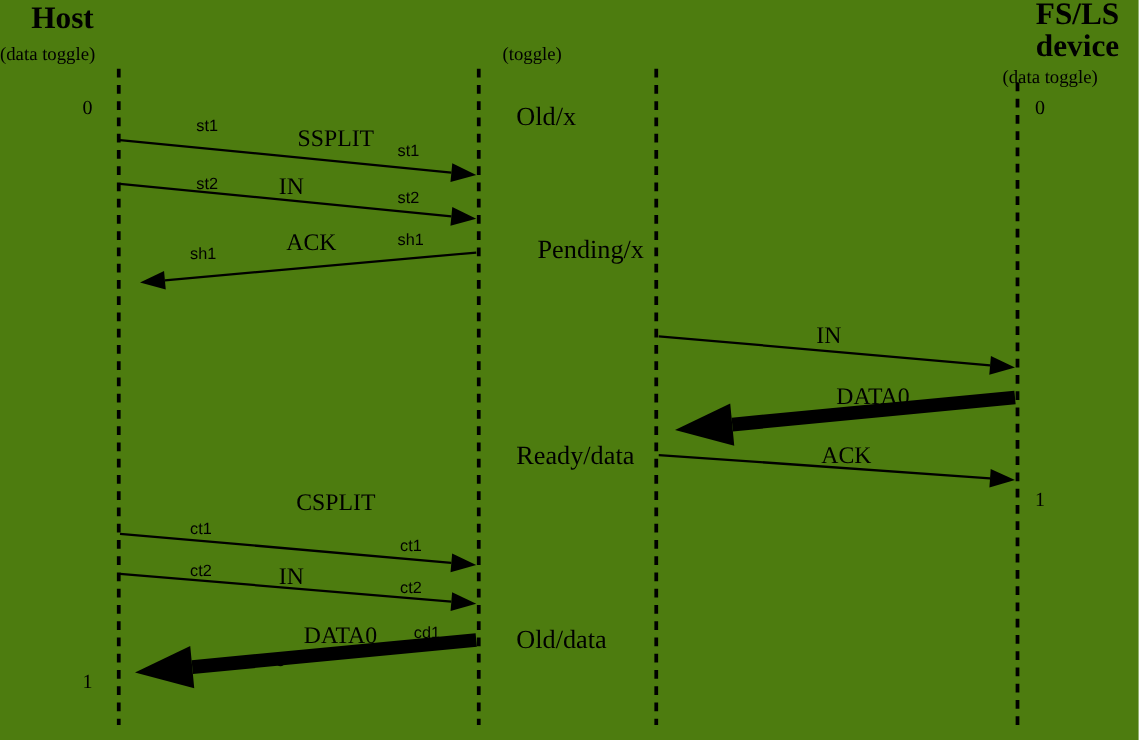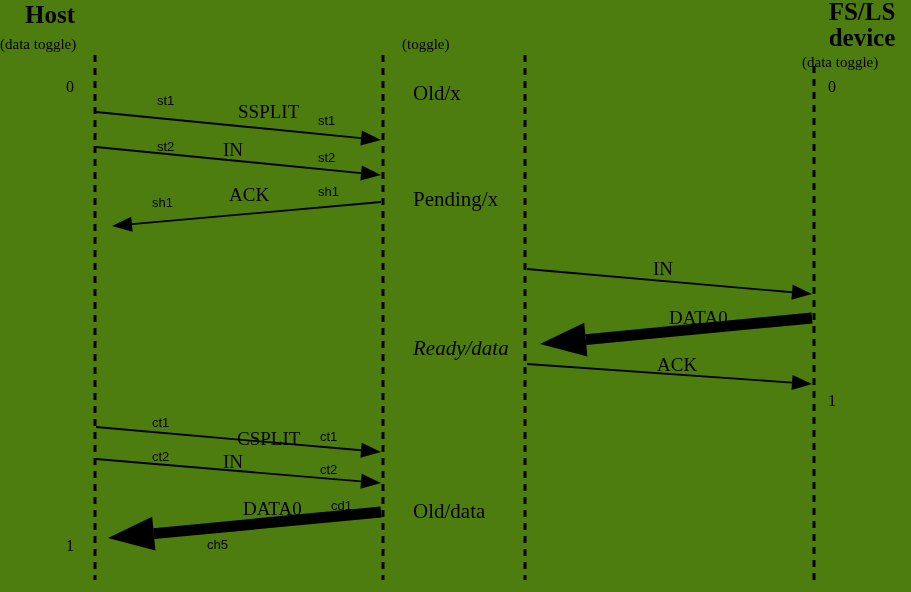--- a/index.html
+++ b/index.html
@@ -131,41 +131,41 @@
   <div class="lane-title" style="left:802px; top:-1px; width:120px;">FS/LS</div>
   <div class="lane-title" style="left:802px; top:25px; width:120px;">device</div>
   <div class="lane-sub" style="left:802px; top:54px; width:120px;">(data toggle)</div>
 
   <div class="toggle-val" style="left:66px; top:78px;">0</div>
   <div class="toggle-val" style="left:66px; top:537px;">1</div>
   <div class="toggle-val" style="left:828px; top:78px;">0</div>
   <div class="toggle-val" style="left:828px; top:392px;">1</div>
 
   <div class="status-label" style="left:413px; top:81px;">Old/x</div>
-  <div class="status-label" style="left:413px; top:187px;">Pending/x</div>
-  <div class="status-label" style="left:413px; top:336px;font-style:italic;">Ready/data</div>
+  <div class="status-label" style="left:430px; top:187px;">Pending/x</div>
+  <div class="status-label" style="left:413px; top:352px;">Ready/data</div>
   <div class="status-label" style="left:413px; top:499px;">Old/data</div>
 
   <div id="msg-text-layer">
       <div class="pkt-label" style="left: 238px; top: 101px;">SSPLIT</div>
       <div class="tag-label" style="left: 157px; top: 93px;">st1</div>
       <div class="tag-label" style="left: 318px; top: 113px;">st1</div>
       <div class="pkt-label" style="left: 223px; top: 139px;">IN</div>
       <div class="tag-label" style="left: 157px; top: 139px;">st2</div>
       <div class="tag-label" style="left: 318px; top: 150px;">st2</div>
       <div class="pkt-label" style="left: 229px; top: 184px;">ACK</div>
       <div class="tag-label" style="left: 318px; top: 184px;">sh1</div>
       <div class="tag-label" style="left: 152px; top: 195px;">sh1</div>
       <div class="pkt-label" style="left: 653px; top: 258px;">IN</div>
       <div class="pkt-label" style="left: 669px; top: 307px;">DATA0</div>
       <div class="pkt-label" style="left: 657px; top: 354px;">ACK</div>
-      <div class="pkt-label" style="left: 237px; top: 428px;">CSPLIT</div>
+      <div class="pkt-label" style="left: 237px; top: 392px;">CSPLIT</div>
       <div class="tag-label" style="left: 152px; top: 415px;">ct1</div>
       <div class="tag-label" style="left: 320px; top: 429px;">ct1</div>
       <div class="pkt-label" style="left: 223px; top: 451px;">IN</div>
       <div class="tag-label" style="left: 152px; top: 449px;">ct2</div>
       <div class="tag-label" style="left: 320px; top: 462px;">ct2</div>
       <div class="pkt-label" style="left: 243px; top: 498px;">DATA0</div>
       <div class="tag-label" style="left: 331px; top: 498px; text-align: right;">cd1</div>
-      <div class="tag-label" style="left: 163px; top: 537px; margin-left: 44px;">ch5</div>
+      <div class="tag-label" style="left: 163px; top: 521px; margin-left: 44px;">ch5</div>
     </div>
 
 </div>
 
 </body></html>

